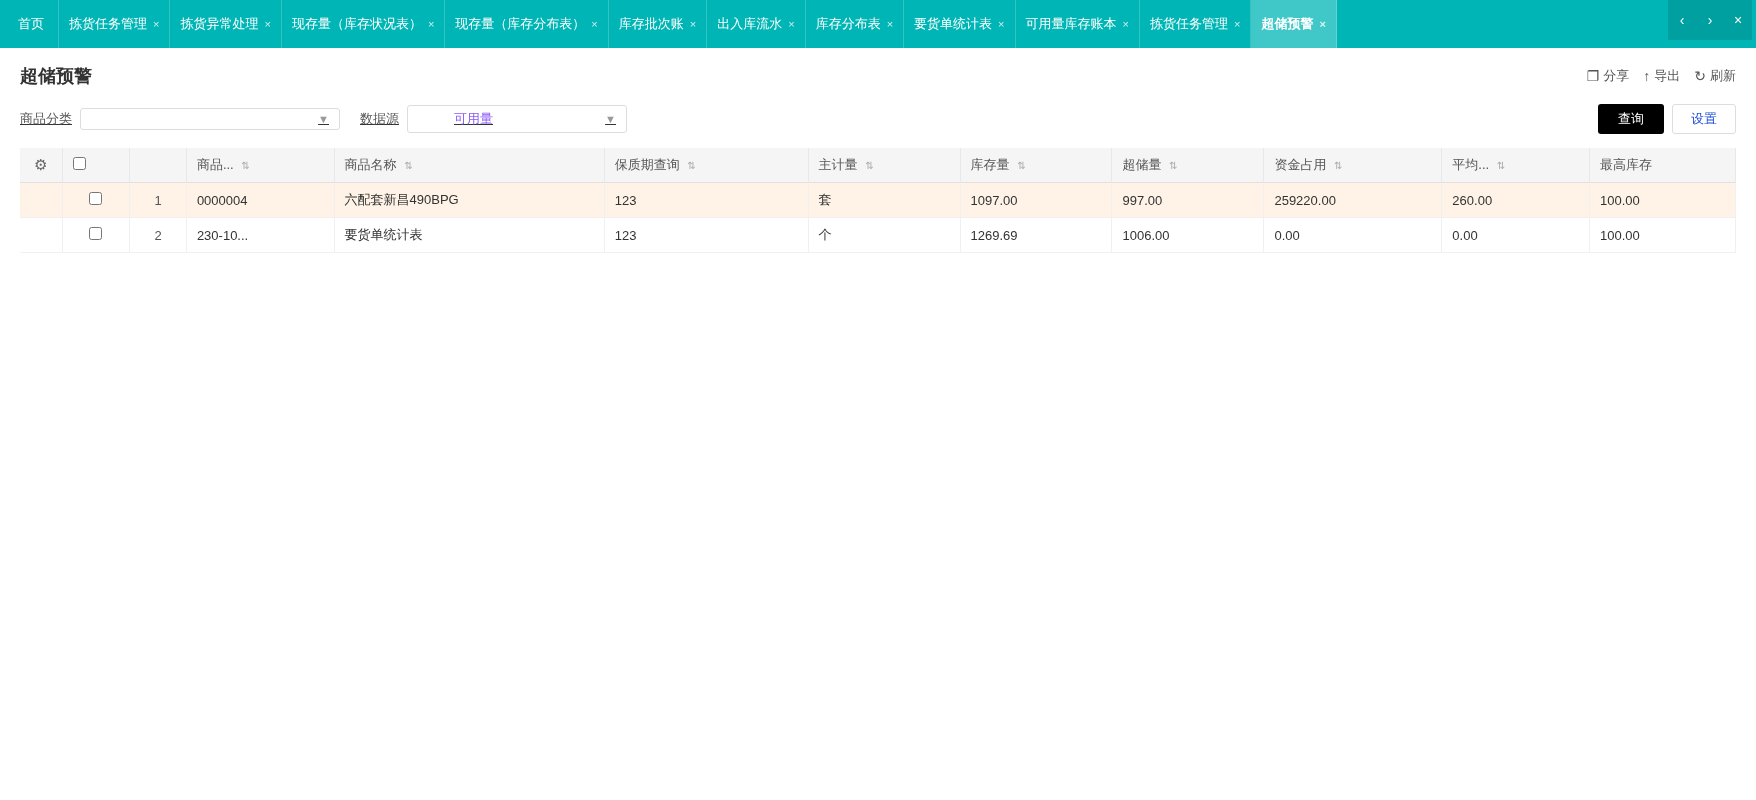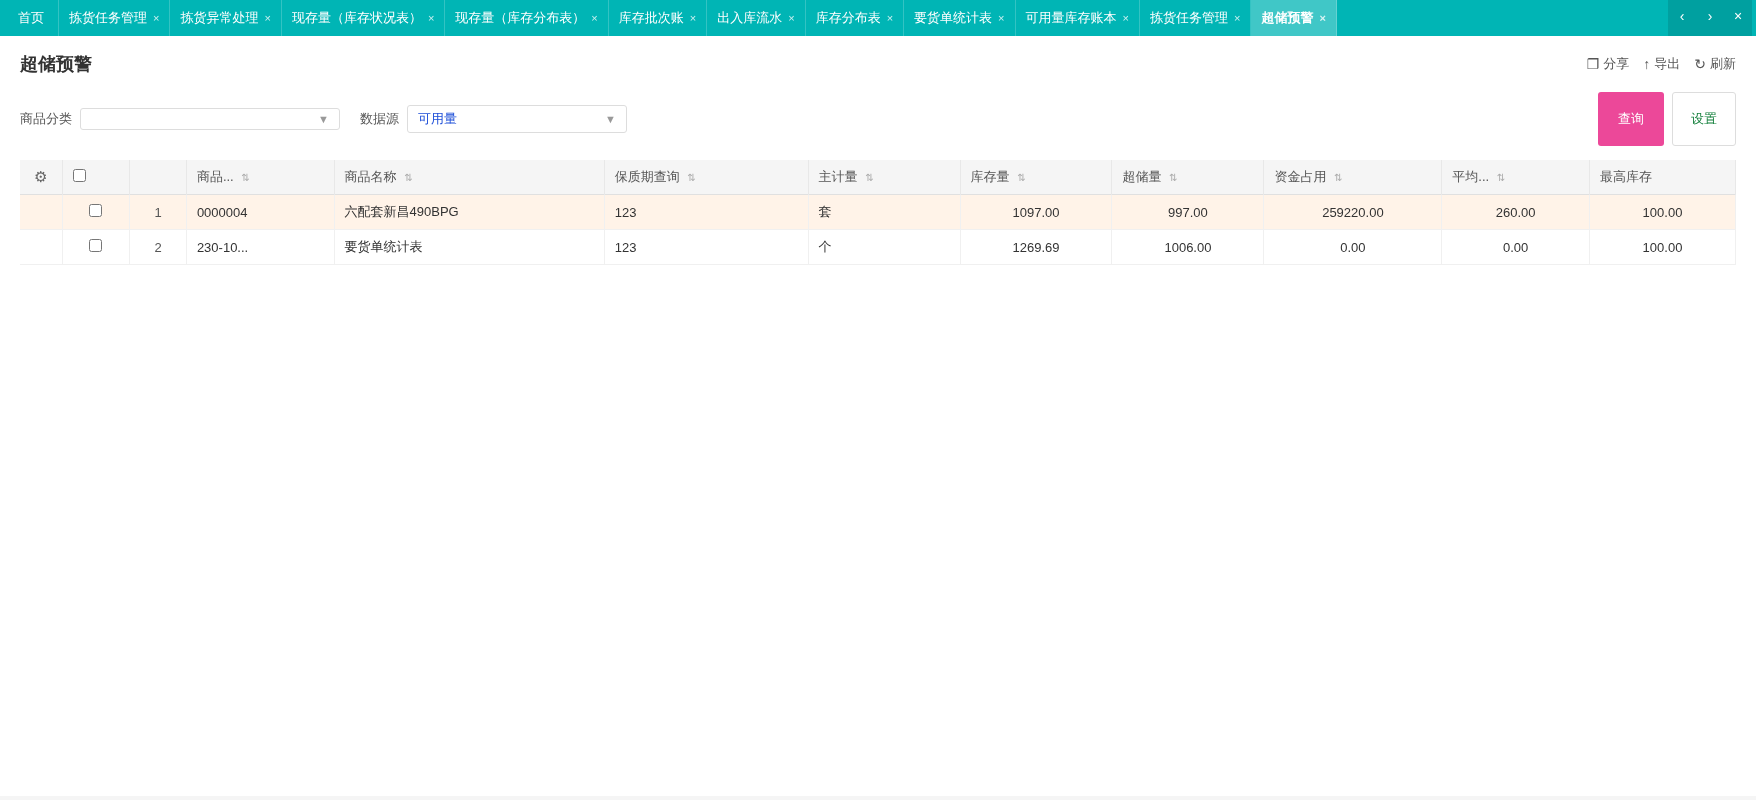--- a/index.html
+++ b/index.html
@@ -2,22 +2,22 @@
 <html><head>
   <meta charset="utf-8">
   <style>
     * { box-sizing: border-box; margin: 0; padding: 0; }
     body { font-family: 'Microsoft YaHei', Arial, sans-serif; font-size: 13px; background: #f5f5f5; color: #333; }
 
     
     .nav-bar {
       background: #00b5b5;
       display: flex;
-      align-items: flex-end;
-      height: 36px;
+      align-items: flex-start;
+      height: 48px;
       padding: 0 4px;
       overflow: hidden;
       position: relative;
     }
     .nav-item {
       display: flex;
       align-items: center;
       padding: 12px 10px;
       height: 100%;
       color: #fff;
@@ -94,63 +94,65 @@
     .filter-row {
       display: flex;
       align-items: center;
       gap: 20px;
       margin-bottom: 14px;
     }
     .filter-group {
       display: flex;
       align-items: center;
       gap: 8px;
+      text-decoration: underline;
     }
     .filter-label {
       color: #555;
       font-size: 13px;
       white-space: nowrap;
     }
     .filter-select {
       display: flex;
       align-items: center;
       border: 1px solid #ddd;
       border-radius: 3px;
       padding: 4px 10px 4px 10px;
       min-width: 220px;
       background: #fff;
       cursor: pointer;
       justify-content: space-between;
       font-size: 13px;
       color: #999;
     }
     .filter-select-value {
-      color: #1d4ed8;
+      color: #8b5cf6;
+      margin-left: 36px;
     }
     .filter-chevron { color: #999; font-size: 11px; }
     .filter-actions {
       margin-left: auto;
       display: flex;
       gap: 8px;
     }
     .btn-query {
-      background: #ec4899;
+      background: #000000;
       color: #fff;
       border: none;
       border-radius: 3px;
       padding: 6px 20px;
       font-size: 13px;
       cursor: pointer;
     }
     .btn-settings {
       background: #fff;
-      color: #15803d;
+      color: #1d4ed8;
       border: 1px solid #ddd;
       border-radius: 3px;
-      padding: 17px 18px;
+      padding: 5px 18px;
       font-size: 13px;
       cursor: pointer;
     }
 
     
     .data-table {
       width: 100%;
       border-collapse: collapse;
       font-size: 13px;
     }
@@ -171,21 +173,21 @@
     .data-table tbody tr {
       border-bottom: 1px solid #f0f0f0;
     }
     .data-table tbody tr.highlighted { background: #fff3e8; }
     .data-table td {
       padding: 8px 10px;
       border-right: 1px solid #f0f0f0;
       white-space: nowrap;
     }
     .td-center { text-align: center; }
-    .td-right { text-align: center; }
+    .td-right { text-align: left; }
     .row-num { color: #555; text-align: center; }
     .checkbox-cell { text-align: center; }
     .gear-cell { text-align: center; color: #888; }
 
     
     .gear-icon { font-size: 15px; cursor: pointer; color: #666; }
   </style>
 </head>
 <body>
 

